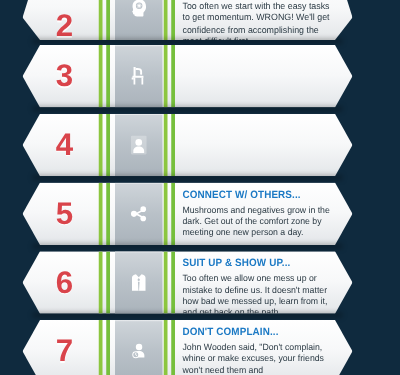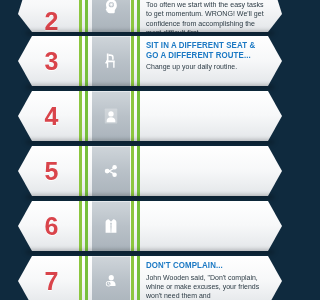--- a/index.html
+++ b/index.html
@@ -130,24 +130,20 @@
         <path fill="#ffffff" d="M9 4c2.5 0 4.5 0 5.5 1.2.9 1.1.8 3.2.7 5.3l-1.9-.1c.1-1.8.2-3.4-.3-3.9C12.6 6 11.1 6 9 6z"></path>
         <path fill="#ffffff" d="M6 11.5h10.5v1.9H6z"></path>
         <path fill="#ffffff" d="M7 13.2h1.7V20H7zM14.6 13.2h1.7V20h-1.7z"></path>
         <path fill="#ffffff" d="M5.2 13.2h2V15h-2z"></path>
       </svg>
     </div>
     <div class="stripes right">
         <span class="s1"></span>
         <span class="s2"></span>
       </div>
-    <div class="textblock">
-      <p class="heading">SIT IN A DIFFERENT SEAT &amp; GO A DIFFERENT ROUTE...</p>
-      <p class="body">Change up your daily routine.</p>
-    </div>
   </div>
   <div class="rowshadow" style="top:85px;"></div>
 
   <div class="row" style="top:91px;">
     <div class="num">4</div>
     <div class="stripes left">
         <span class="s1"></span>
         <span class="s2"></span>
       </div>
     <div class="iconpanel">
@@ -175,40 +171,48 @@
         <path stroke="#ffffff" stroke-width="1.6" fill="none" d="M9.2 12.3l6-3.3M9.2 11.9l6 3.2"></path>
         <circle cx="16.3" cy="7.6" r="2.7" fill="#ffffff"></circle>
         <circle cx="7.4" cy="12.1" r="2.9" fill="#ffffff"></circle>
         <circle cx="16.3" cy="16.6" r="2.7" fill="#ffffff"></circle>
       </svg>
     </div>
     <div class="stripes right">
         <span class="s1"></span>
         <span class="s2"></span>
       </div>
+    <div class="textblock">
+      <p class="heading">CONNECT W/ OTHERS...</p>
+      <p class="body">Mushrooms and negatives grow in the dark. Get out of the comfort zone by meeting one new person a day.</p>
+    </div>
   </div>
   <div class="rowshadow" style="top:195px;"></div>
 
   <div class="row" style="top:201px;">
     <div class="num">6</div>
     <div class="stripes left">
         <span class="s1"></span>
         <span class="s2"></span>
       </div>
     <div class="iconpanel">
       <svg width="20" height="20" viewBox="0 0 24 24" aria-hidden="true">
         <path fill="#ffffff" d="M9.3 4l2.7 3 2.7-3c2.3.4 3.8 1.5 3.8 3.4V20H5.5V7.4C5.5 5.5 7 4.4 9.3 4z"></path>
         <path fill="#bcc4cb" d="M12 7.6l-1.3 2.1 1.3 1.2 1.3-1.2z"></path>
         <path fill="#bcc4cb" d="M11.2 11.2h1.6L12.3 20h-.6z"></path>
       </svg>
     </div>
     <div class="stripes right">
         <span class="s1"></span>
         <span class="s2"></span>
       </div>
+    <div class="textblock">
+      <p class="heading">SUIT UP &amp; SHOW UP...</p>
+      <p class="body">Too often we allow one mess up or mistake to define us. It doesn't matter how bad we messed up, learn from it, and get back on the path.</p>
+    </div>
   </div>
   <div class="rowshadow" style="top:250px;"></div>
 
   <div class="row" style="top:256px;height:50px;">
     <div class="num">7</div>
     <div class="stripes left">
         <span class="s1"></span>
         <span class="s2"></span>
       </div>
     <div class="iconpanel">

